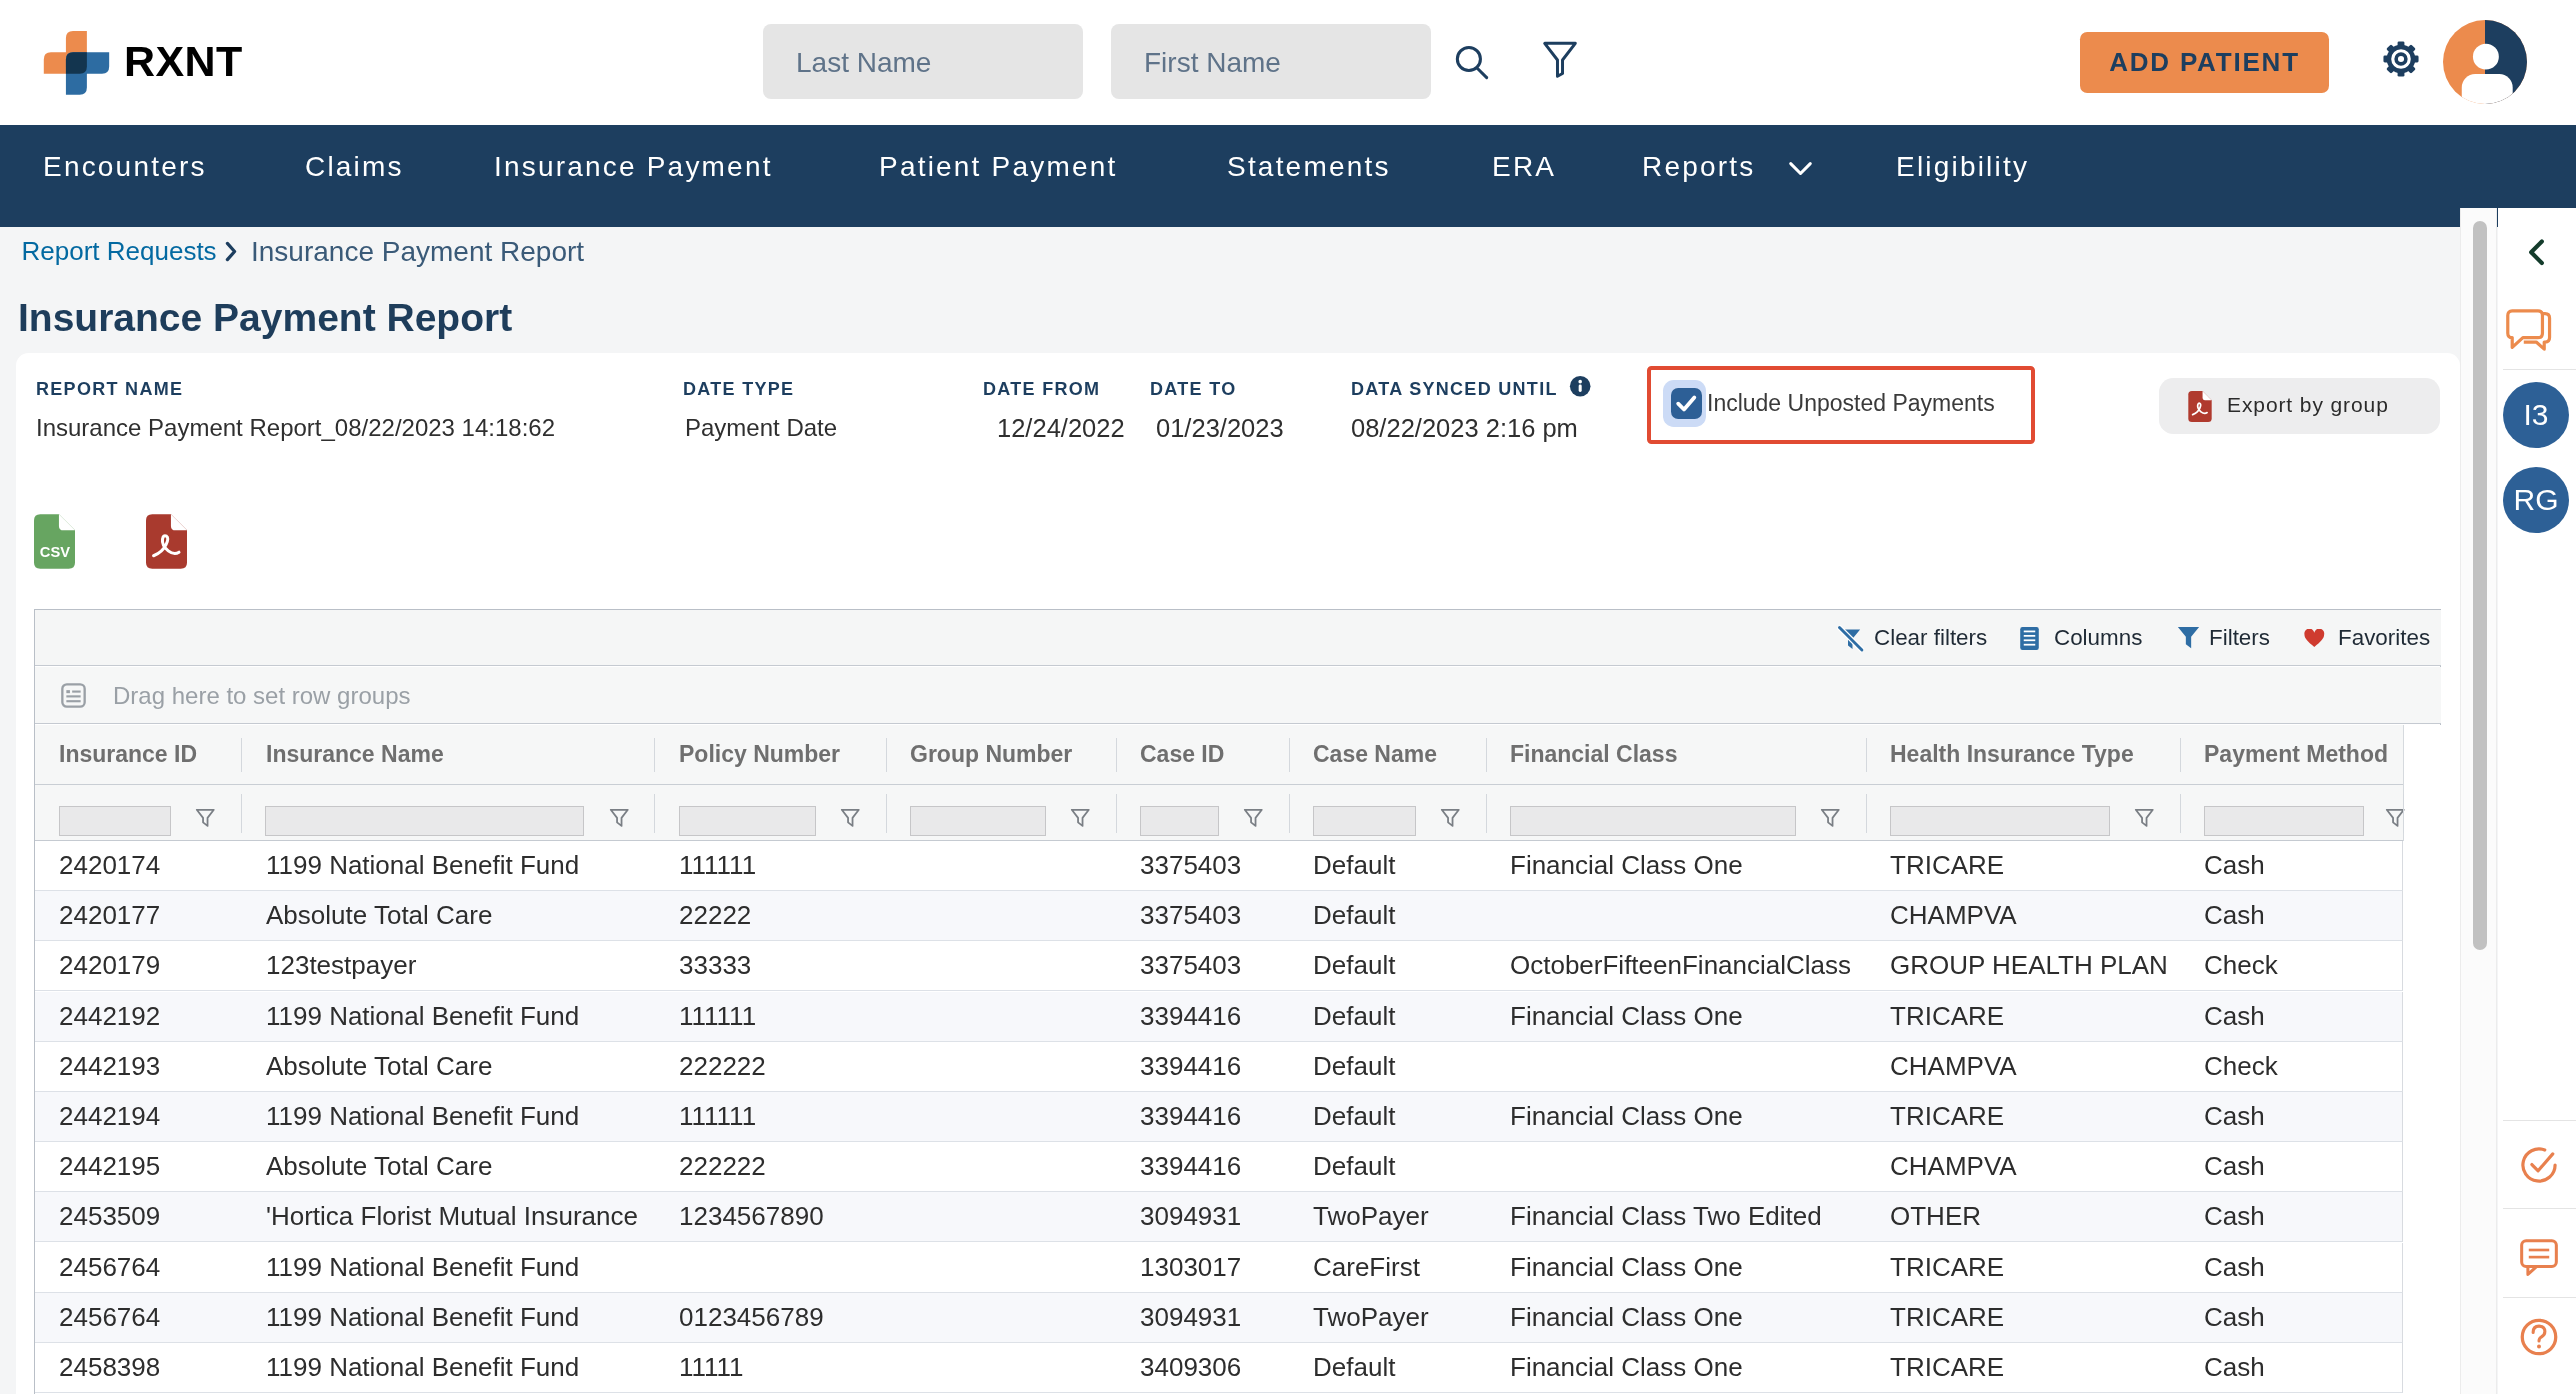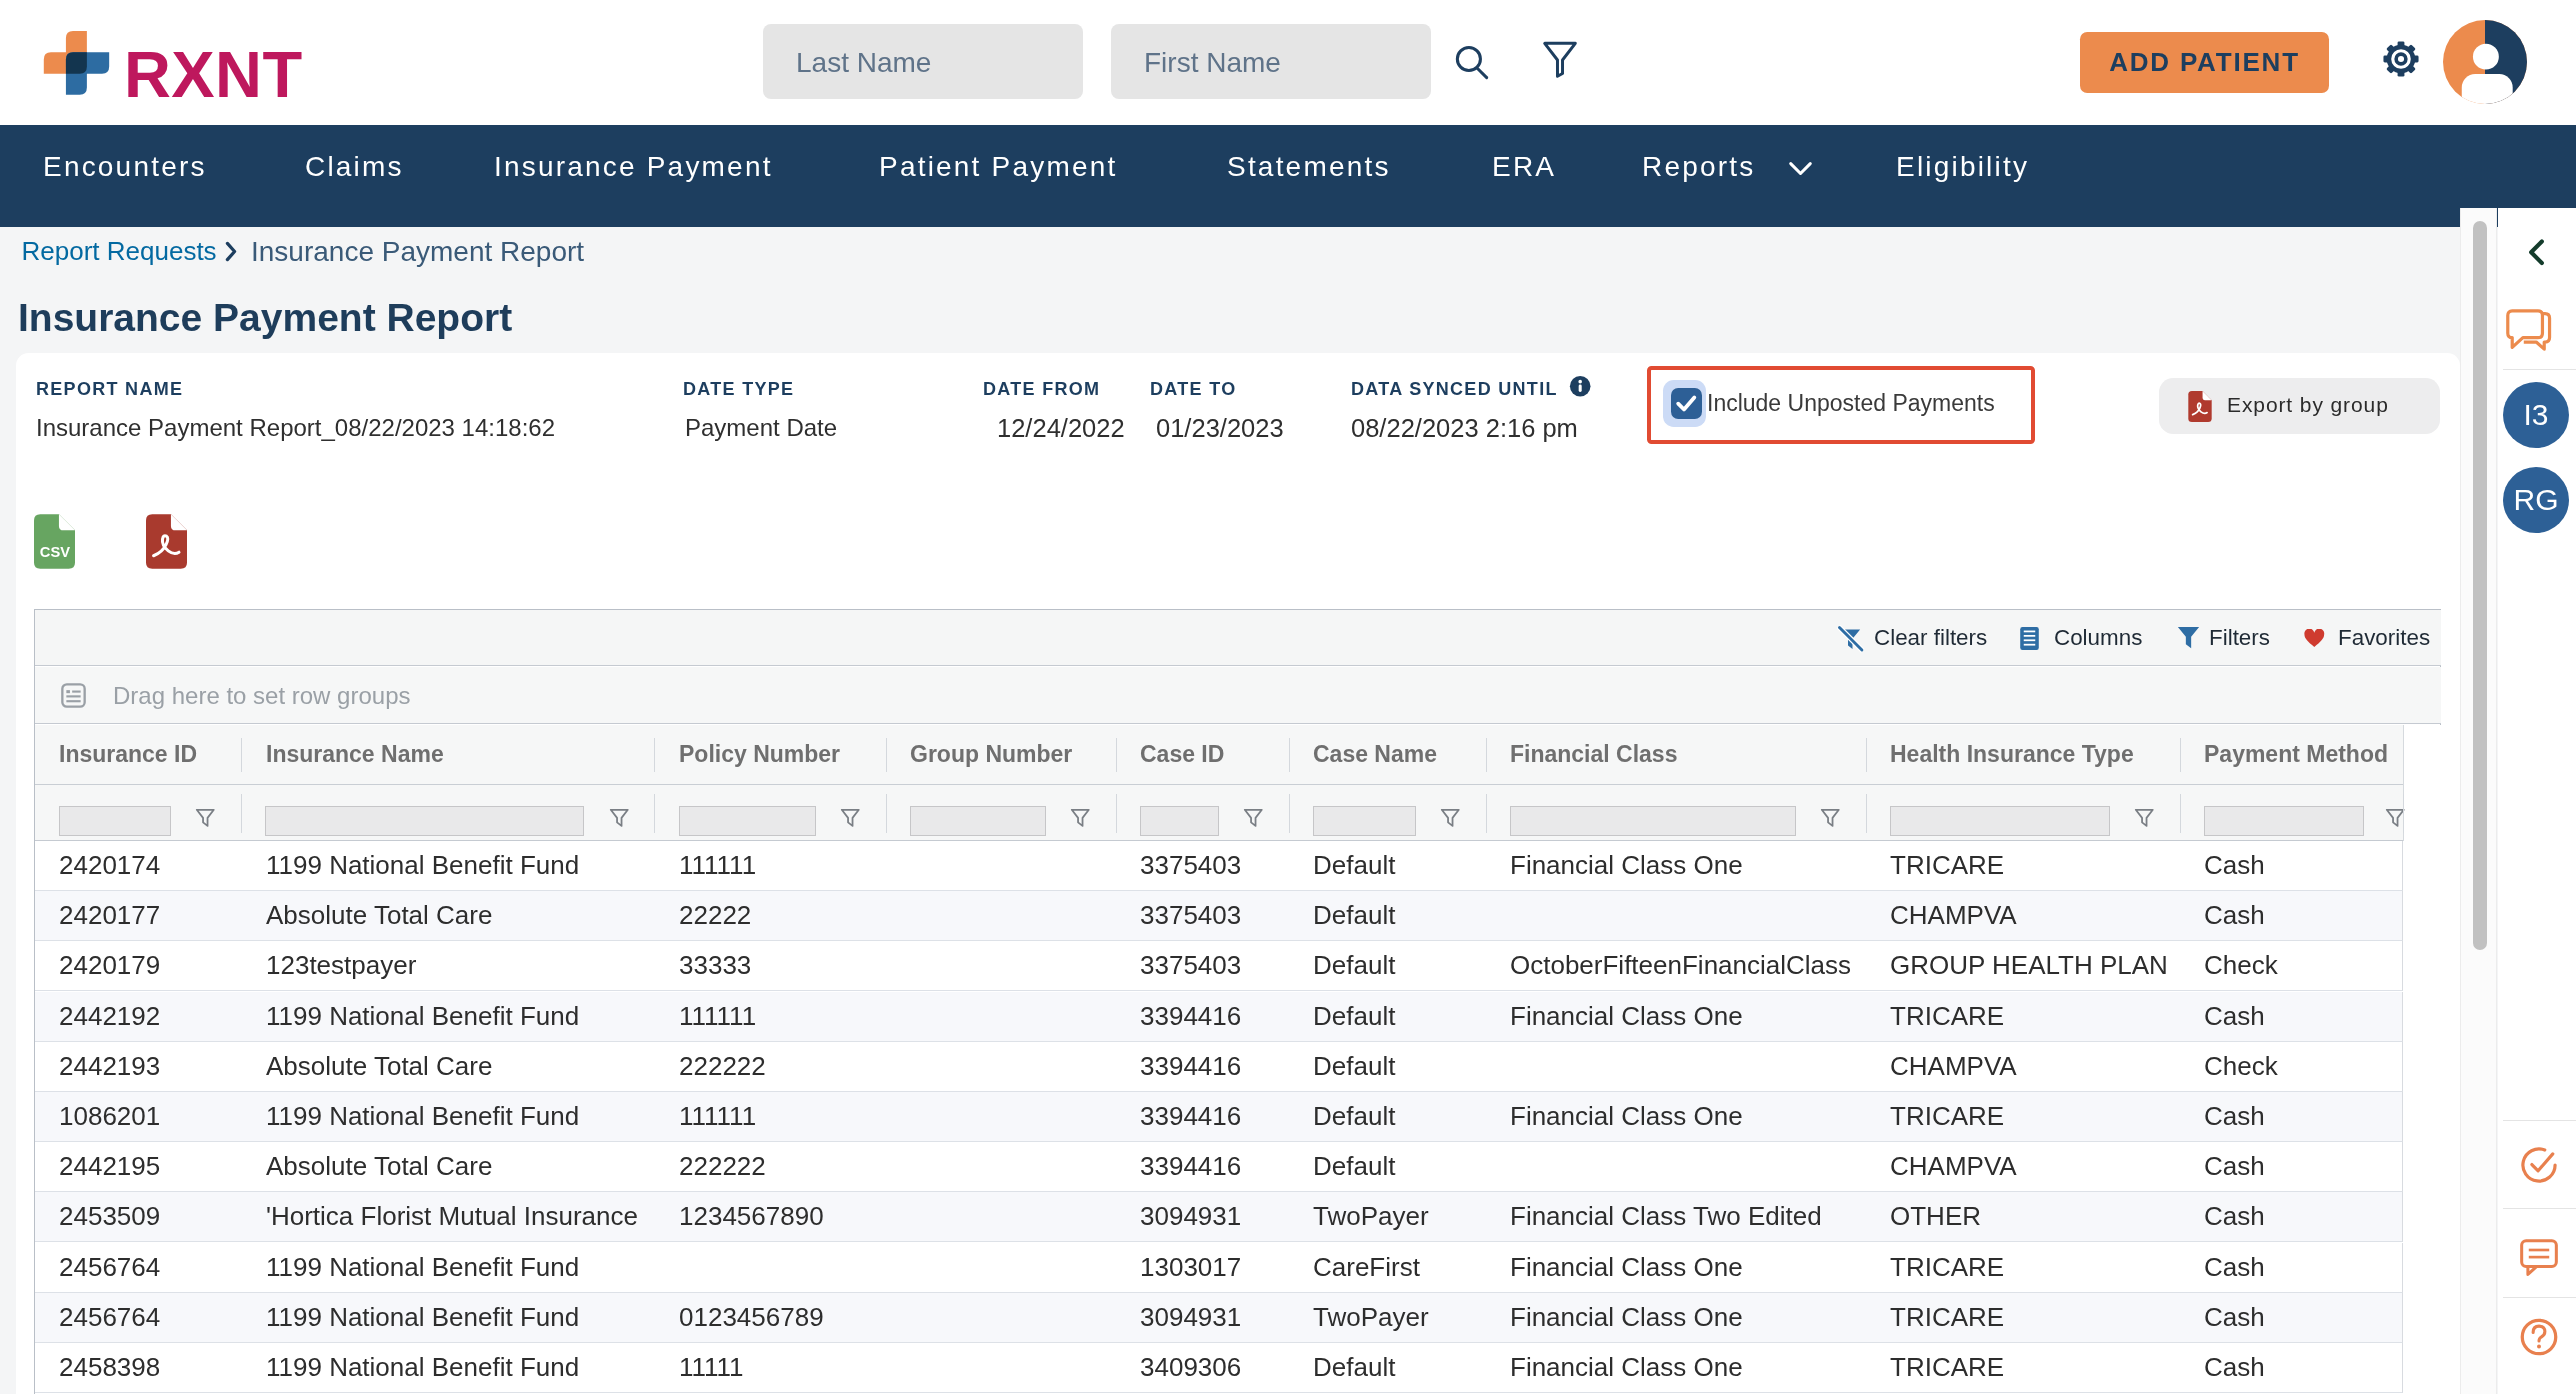--- a/index.html
+++ b/index.html
@@ -2,21 +2,21 @@
 <html style="font-size:14.3px"><head>
 <meta charset="utf-8">
 <style>
   * { margin:0; padding:0; box-sizing:border-box; }
   html,body { width:2576px; height:1395px; overflow:hidden; }
   body { font-family:"Liberation Sans", sans-serif; background:#f4f5f6; position:relative; }
   .abs { position:absolute; }
 
   
   #tophdr { position:absolute; left:0; top:0; width:2576px; height:125px; background:#ffffff; }
-  #logotext { position:absolute; left:124px; top:37px; font-size:65px; font-weight:bold; color:#be185d; letter-spacing:0.4px; }
+  #logotext { position:absolute; left:124px; top:37px; font-size:43px; font-weight:bold; color:#000000; letter-spacing:0.4px; }
   .inputbox { position:absolute; top:24px; height:75px; background:#e5e5e5; border-radius:8px; }
   .inputbox span { position:absolute; left:33px; top:23px; font-size:28px; color:#5f7389; }
   #addpat { position:absolute; left:2080px; top:32px; width:249px; height:61px; background:#ec8b4d; border-radius:7.2px;
             color:#1d3e5f; font-weight:bold; font-size:26px; letter-spacing:1.8px; text-align:center; line-height:61px; }
 
   
   #nav { position:absolute; left:0; top:125px; width:2576px; height:102px; background:#1d3e5f; }
   #nav span { position:absolute; top:0; height:83px; line-height:83px; color:#ffffff; font-size:28px; letter-spacing:2.2px; white-space:nowrap; }
 
   
@@ -336,21 +336,21 @@
       <div class="row" style="top:201px;">
           <span class="c1">2442193</span>
           <span class="c2">Absolute Total Care</span>
           <span class="c3">222222</span>
           <span class="c5">3394416</span>
           <span class="c6">Default</span>
           <span class="c8">CHAMPVA</span>
           <span class="c9">Check</span>
         </div>
       <div class="row alt" style="top:251px;">
-          <span class="c1">1086201</span>
+          <span class="c1">2442194</span>
           <span class="c2">1199 National Benefit Fund</span>
           <span class="c3">111111</span>
           <span class="c5">3394416</span>
           <span class="c6">Default</span>
           <span class="c7">Financial Class One</span>
           <span class="c8">TRICARE</span>
           <span class="c9">Cash</span>
         </div>
       <div class="row" style="top:301px;">
           <span class="c1">2442195</span>

